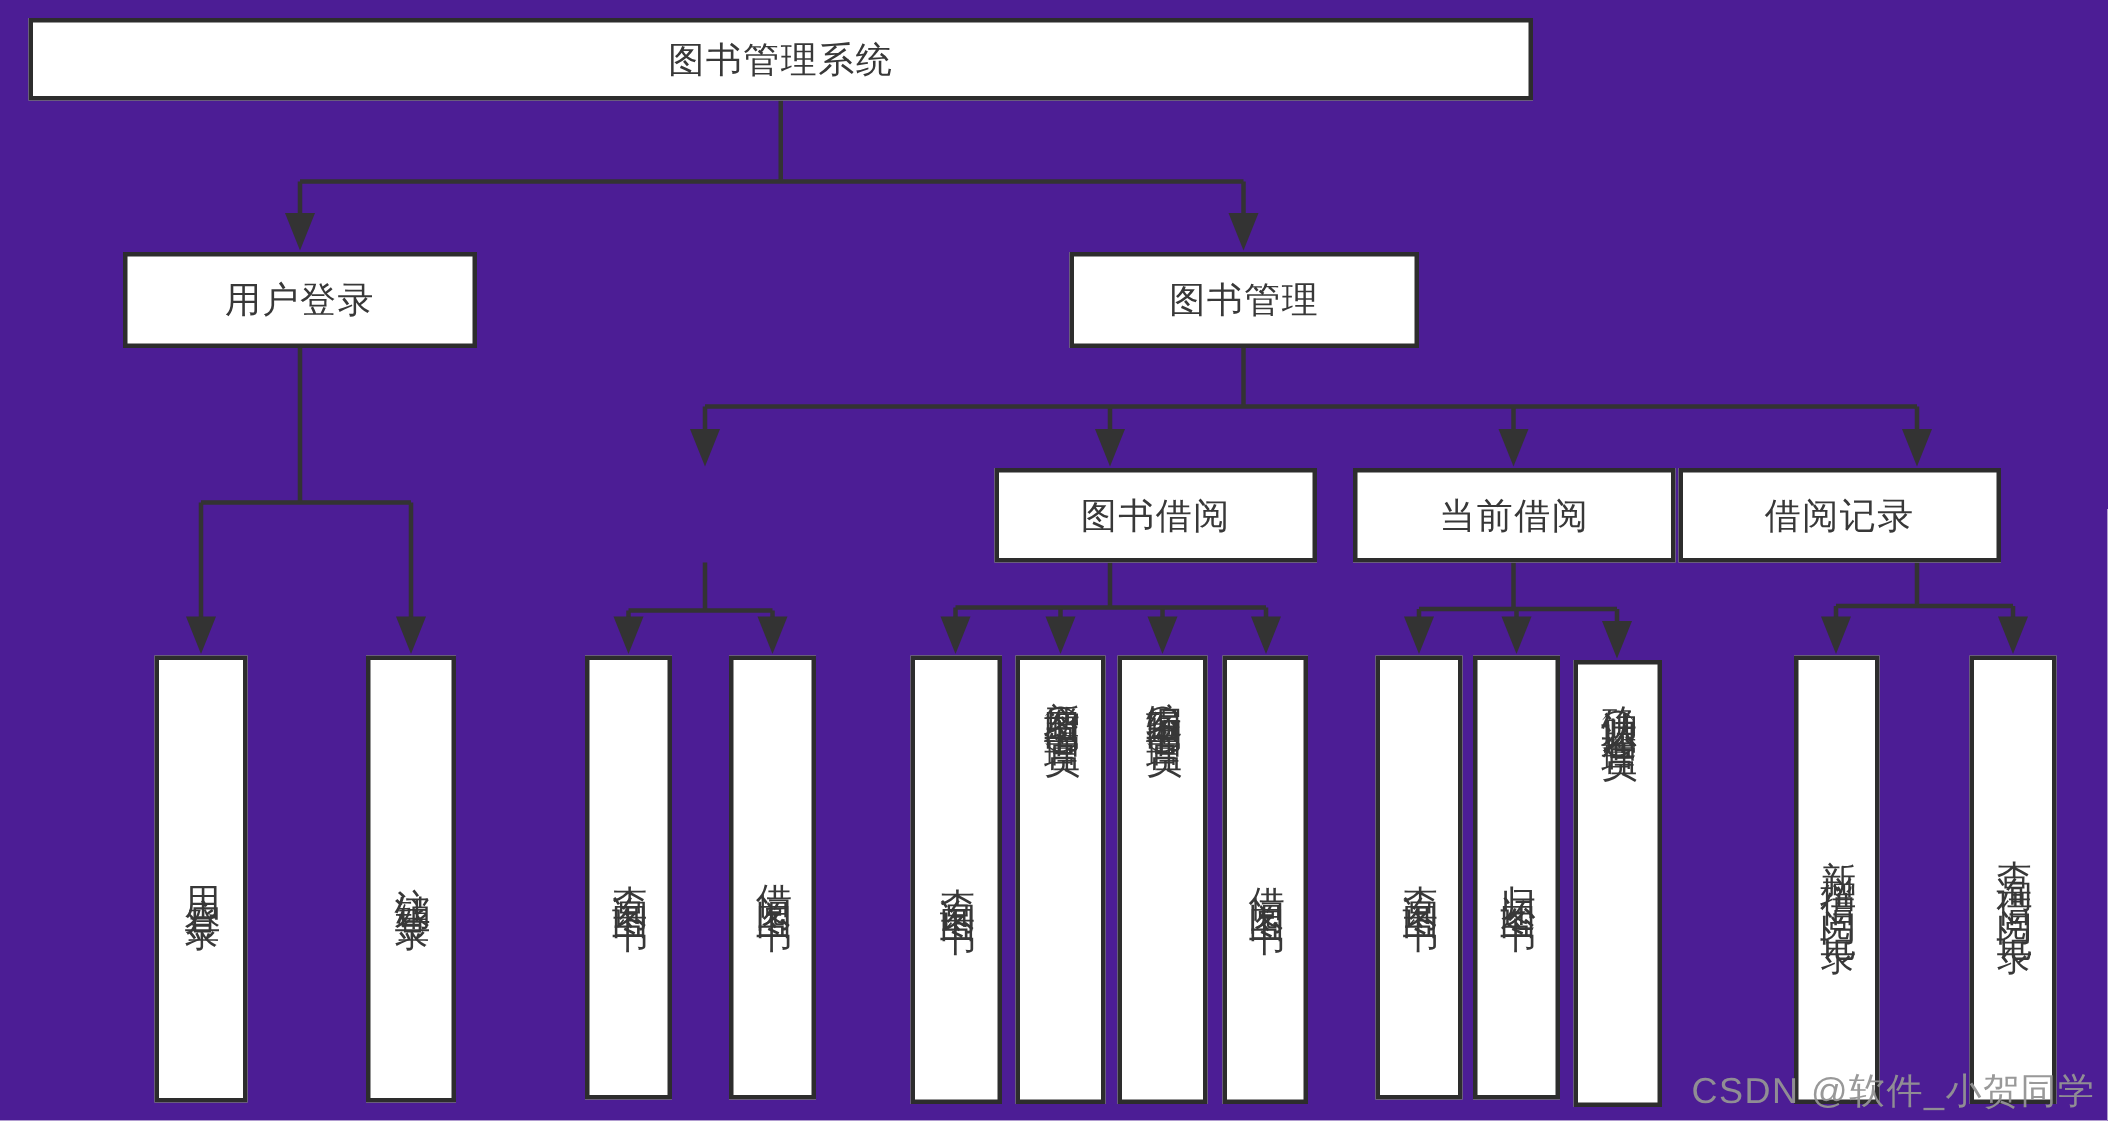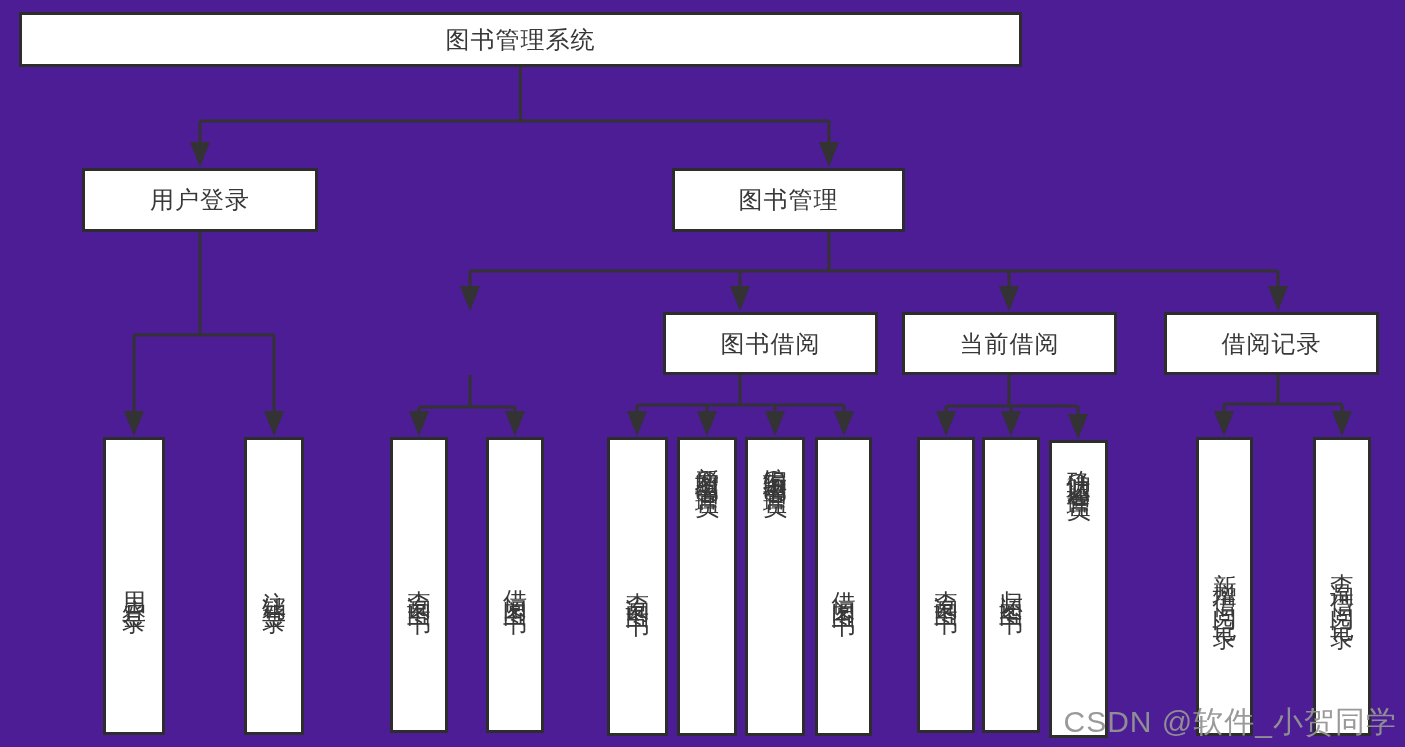--- a/index.html
+++ b/index.html
@@ -29,21 +29,21 @@
     letter-spacing:7px;
     color:#383838;
     line-height:1;
   }
   .vcell.mid span{letter-spacing:11px;}
   .vcell.long{align-items:flex-start;padding-top:8px;}
   .vcell.long span{letter-spacing:4px;}
   .watermark{
     position:absolute;
     right:8px;bottom:4px;
-    font-size:30px;
+    font-size:24px;
     color:rgba(148,148,148,0.95);
     letter-spacing:1px;
     white-space:nowrap;
   }
 </style>
 </head>
 <body>
 
 <div class="canvas">
 
@@ -87,31 +87,31 @@
     </g>
   </svg>
 
   <div class="node hcell" style="left:19px;top:12px;width:1003px;height:55px;">
     <span>图书管理系统</span>
   </div>
 
   <div class="node hcell" style="left:82px;top:168px;width:236px;height:64px;">
     <span>用户登录</span>
   </div>
-  <div class="node hcell" style="left:672px;top:168px;width:233px;height:64px;">
+  <div class="node hcell" style="left:713px;top:168px;width:233px;height:64px;">
     <span>图书管理</span>
   </div>
 
   <div class="node hcell" style="left:663px;top:312px;width:215px;height:63px;">
     <span>图书借阅</span>
   </div>
   <div class="node hcell" style="left:902px;top:312px;width:215px;height:63px;font-family:Liberation Mono, monospace;">
     <span>当前借阅</span>
   </div>
-  <div class="node hcell" style="left:1164px;top:312px;width:215px;height:63px;">
+  <div class="node hcell" style="left:1119px;top:312px;width:215px;height:63px;">
     <span>借阅记录</span>
   </div>
 
   <div class="node vcell" style="left:103px;top:437px;width:62px;height:298px;">
     <span>用户登录</span>
   </div>
   <div class="node vcell" style="left:244px;top:437px;width:60px;height:298px;">
     <span>注销登录</span>
   </div>
 

